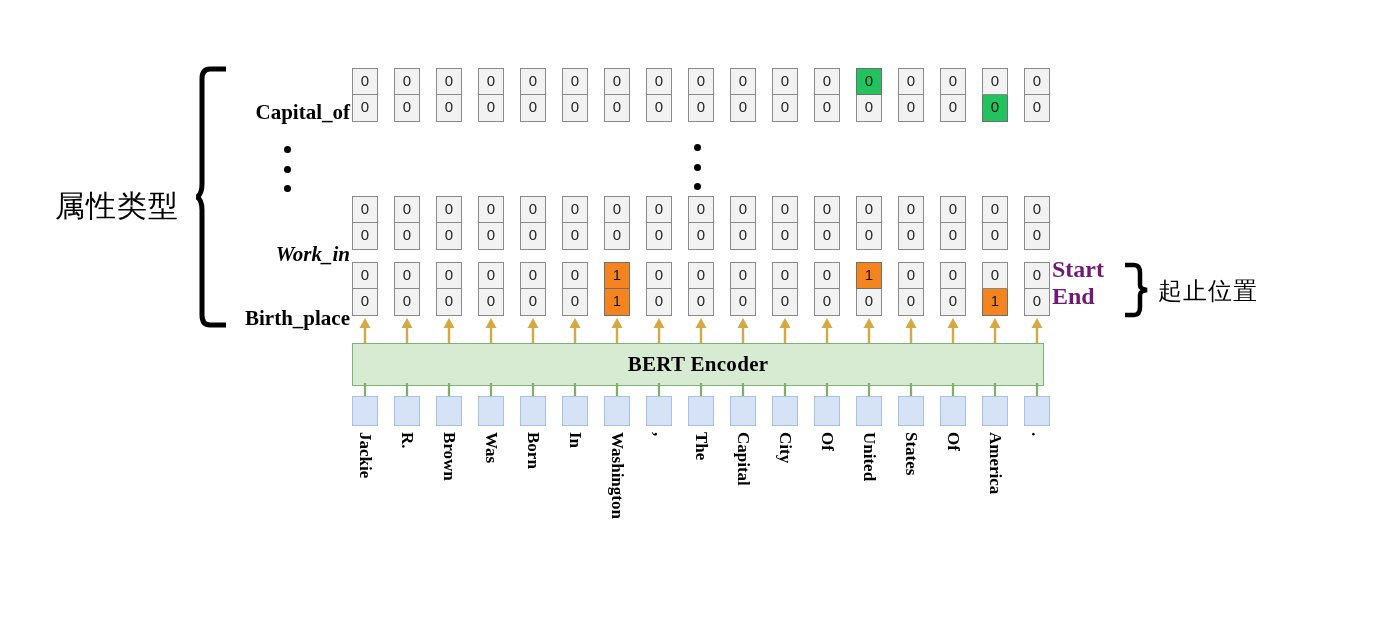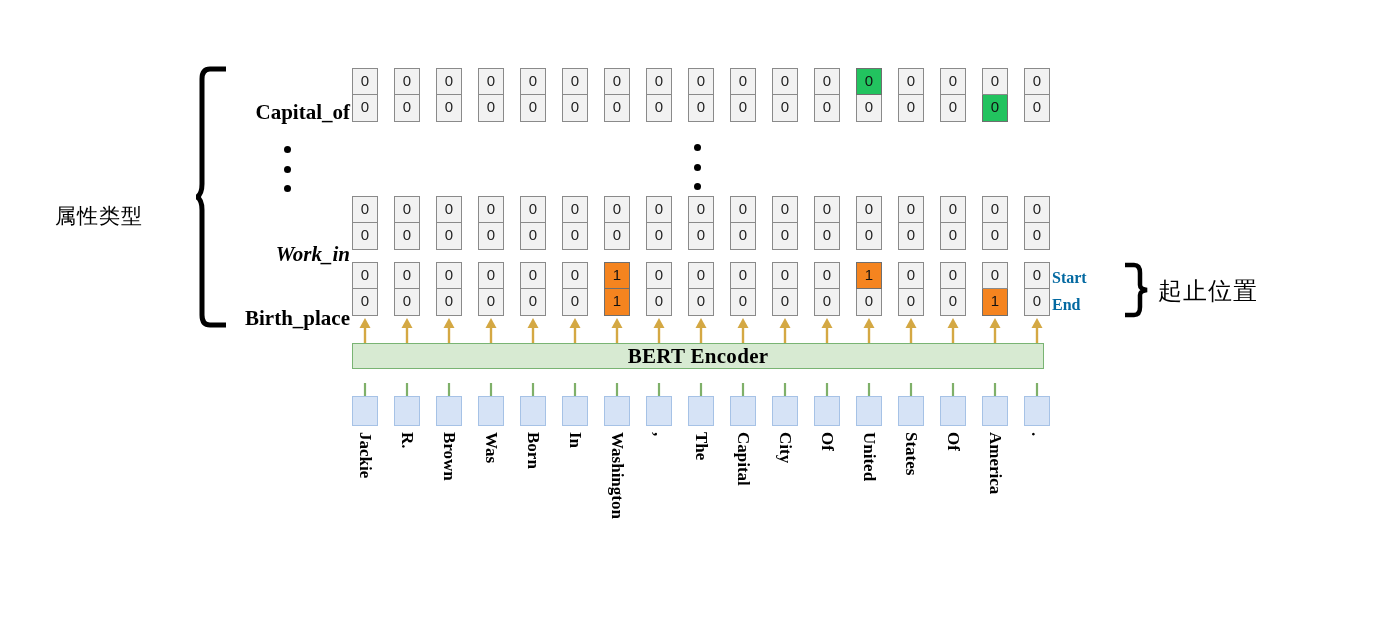--- a/index.html
+++ b/index.html
@@ -16,25 +16,24 @@
   }
 
   
   .abs { position: absolute; }
 
   
   #attr-type-label {
     left: 55px;
     top: 186px;
     font-family: "Liberation Sans", "DejaVu Sans", sans-serif;
-    font-size: 21px;
+    font-size: 30px;
     color: #000;
     white-space: nowrap;
     letter-spacing: 1px;
-    margin-top: 16px;
   }
 
   
   #left-brace {
     left: 196px;
     top: 66px;
     width: 34px;
     height: 262px;
   }
 
@@ -100,25 +99,25 @@
     line-height: 24px;
     text-align: center;
   }
   .cell.bottom { border-top: none; }
   .cell.hl-green  { background: #22c35f; border-color: #6f6f6f; color: #111; }
   .cell.hl-orange { background: #f5841f; border-color: #6f6f6f; color: #111; }
 
   
   #start-end {
     left: 1052px;
-    top: 264px;
+    top: 256px;
     font-weight: bold;
-    font-size: 16px;
+    font-size: 24px;
     line-height: 27px;
-    color: #0369a1;
+    color: #701a75;
   }
   #right-brace {
     left: 1122px;
     top: 262px;
     width: 28px;
     height: 56px;
   }
   #pos-label {
     left: 1158px;
     top: 275px;
@@ -131,21 +130,21 @@
 
   
   #arrow-layer { left: 352px; top: 318px; width: 700px; height: 28px; }
   #down-layer  { left: 352px; top: 383px; width: 700px; height: 14px; }
 
   
   #bert-encoder {
     left: 352px;
     top: 343px;
     width: 692px;
-    height: 26px;
+    height: 43px;
     box-sizing: border-box;
     background: #d7ead2;
     border: 1.5px solid #79b473;
     display: flex;
     align-items: center;
     justify-content: center;
     font-weight: bold;
     font-size: 21px;
     color: #000;
     letter-spacing: .3px;

